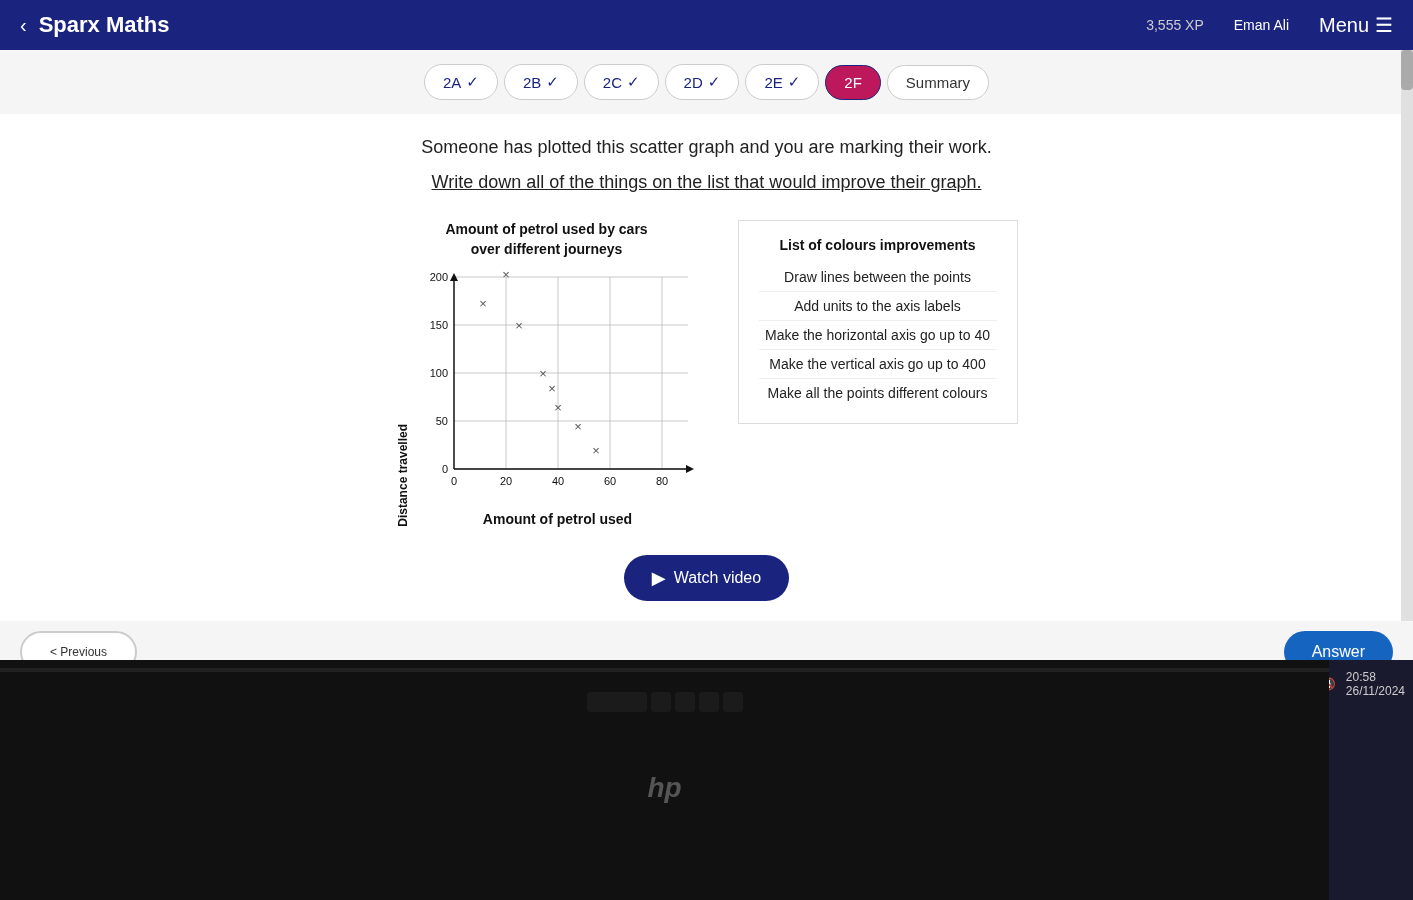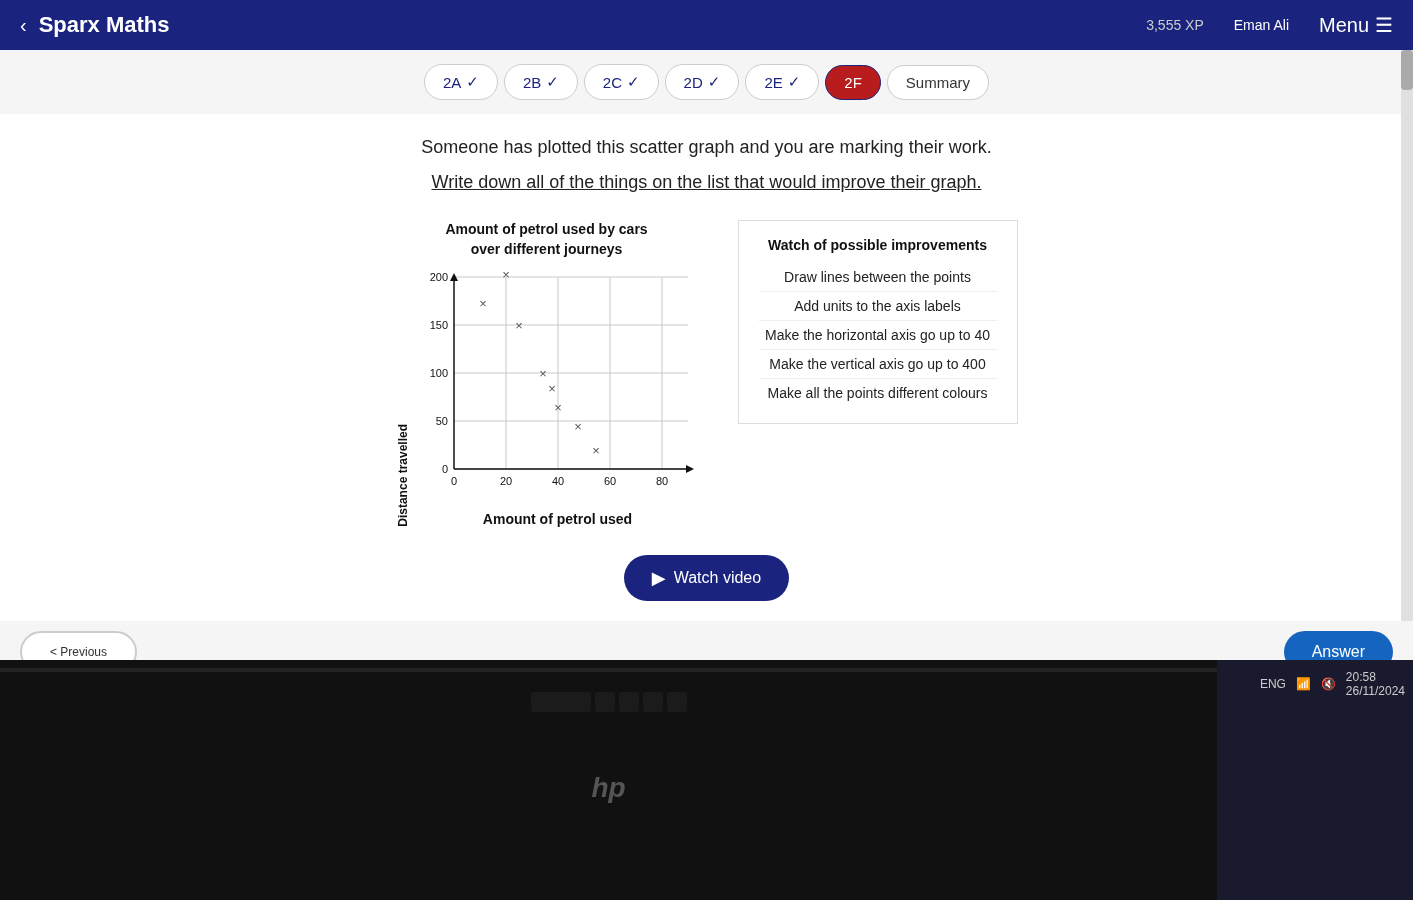--- a/index.html
+++ b/index.html
@@ -79,21 +79,21 @@
       font-weight: 500;
       cursor: pointer;
       display: flex;
       align-items: center;
       gap: 5px;
       border: 1px solid #ccc;
       background: white;
       color: #333;
     }
     .tab-item.active {
-      background: #b91c1c;
+      background: #be185d;
       color: white;
       border-color: #1a237e;
     }
     .tab-item.completed {
       background: white;
       color: #1a237e;
       border-color: #ccc;
     }
     .tab-summary {
       background: white;
@@ -279,21 +279,21 @@
       margin-left: auto;
       display: flex;
       align-items: center;
       gap: 10px;
       color: #ccc;
       font-size: 12px;
     }
 
     
     .laptop-bezel {
-      width: 1217px;
+      width: 1329px;
       height: 240px;
       background: #111;
       position: absolute;
       bottom: 0;
       display: flex;
       flex-direction: column;
       align-items: center;
       justify-content: flex-start;
       padding-top: 8px;
     }
@@ -433,21 +433,21 @@
               <text x="160" y="164" font-size="13" fill="#555" text-anchor="middle">×</text>
 
               <text x="178" y="188" font-size="13" fill="#555" text-anchor="middle">×</text>
             </svg>
             <div class="x-axis-label">Amount of petrol used</div>
           </div>
         </div>
       </div>
 
       <div class="improvements-panel">
-        <div class="improvements-title">Watch of possible improvements</div>
+        <div class="improvements-title">List of colours improvements</div>
         <div class="improvement-item">Draw lines between the points</div>
         <div class="improvement-item">Add units to the axis labels</div>
         <div class="improvement-item">Make the horizontal axis go up to 40</div>
         <div class="improvement-item">Make the vertical axis go up to 400</div>
         <div class="improvement-item">Make all the points different colours</div>
       </div>
 
     </div>
 
     <div style="display:flex; justify-content:center; margin-top:28px;">

